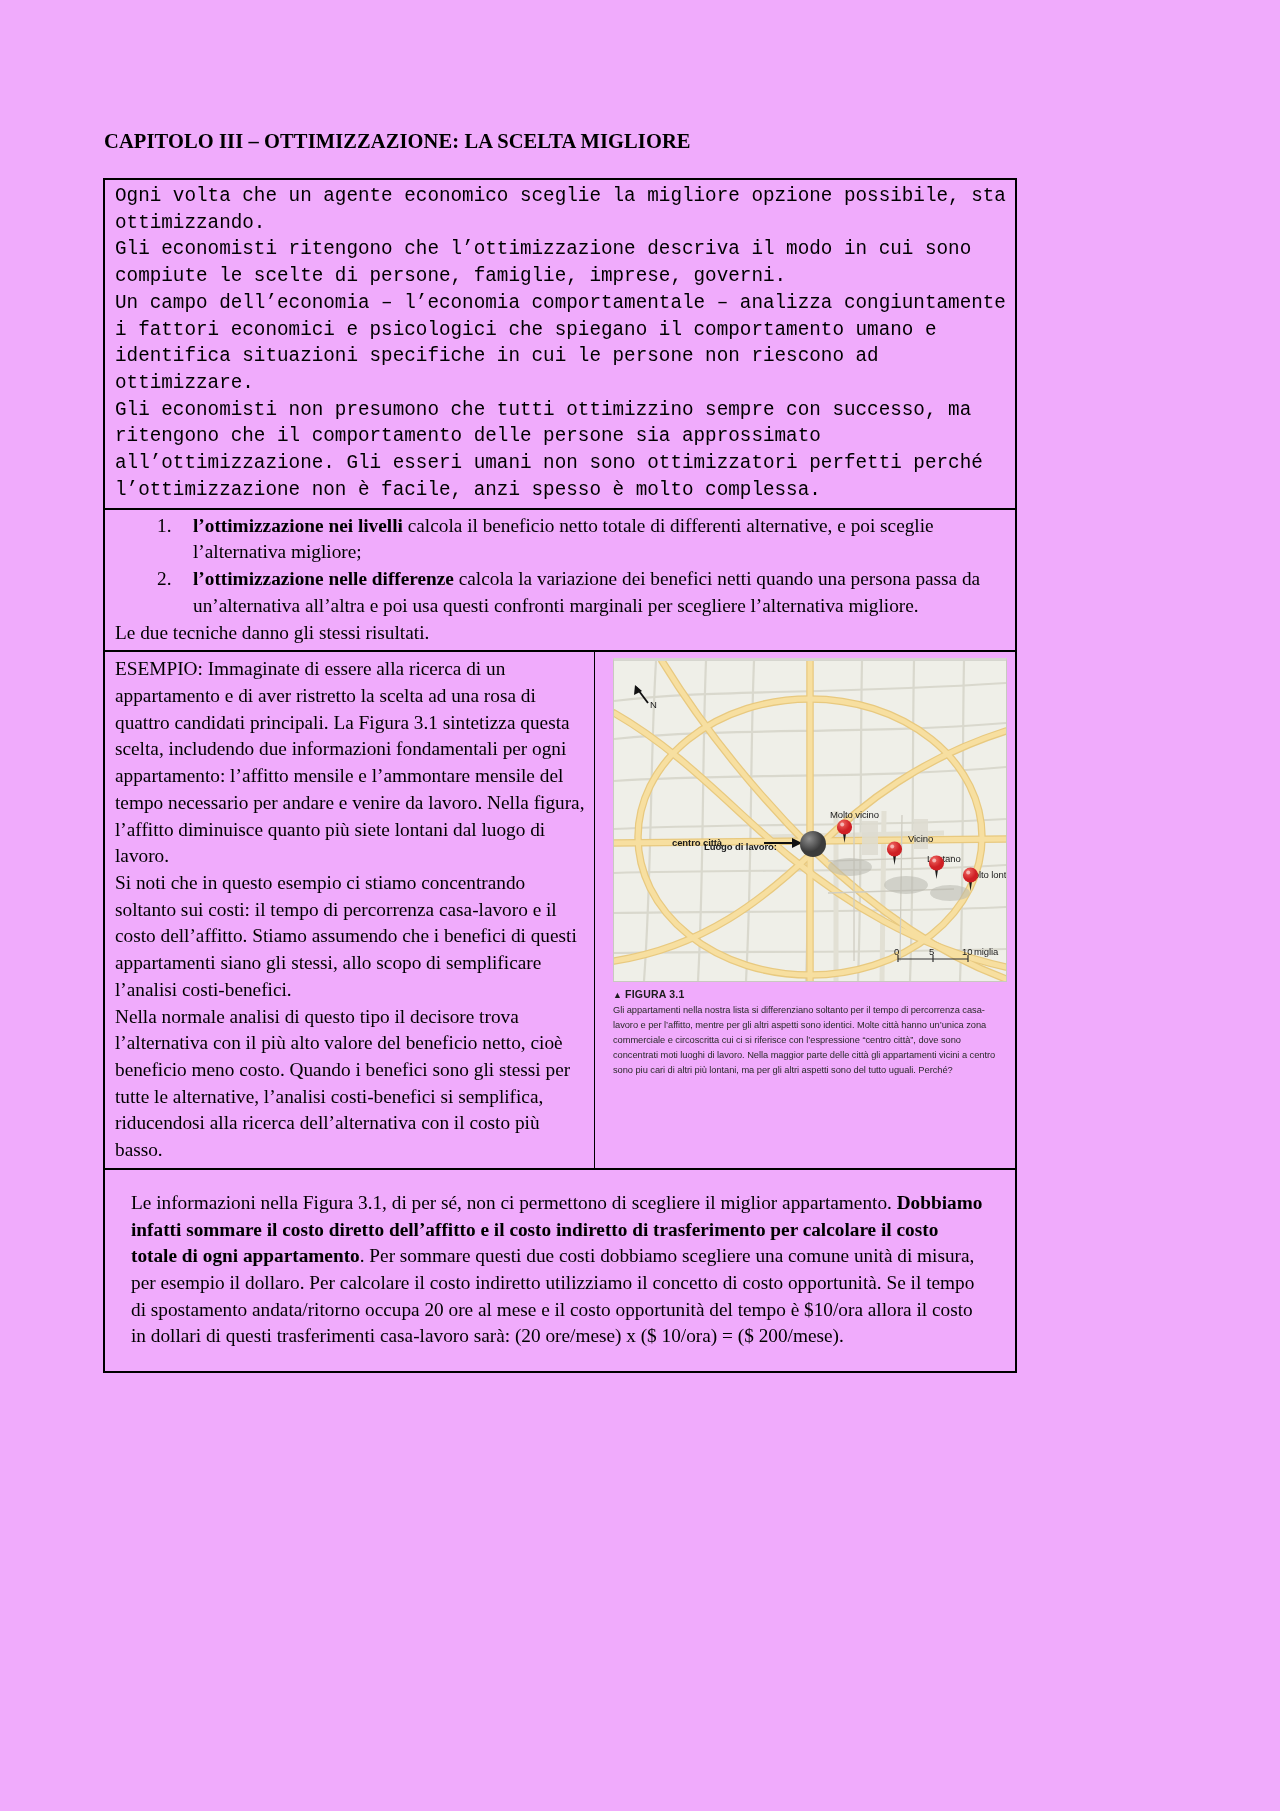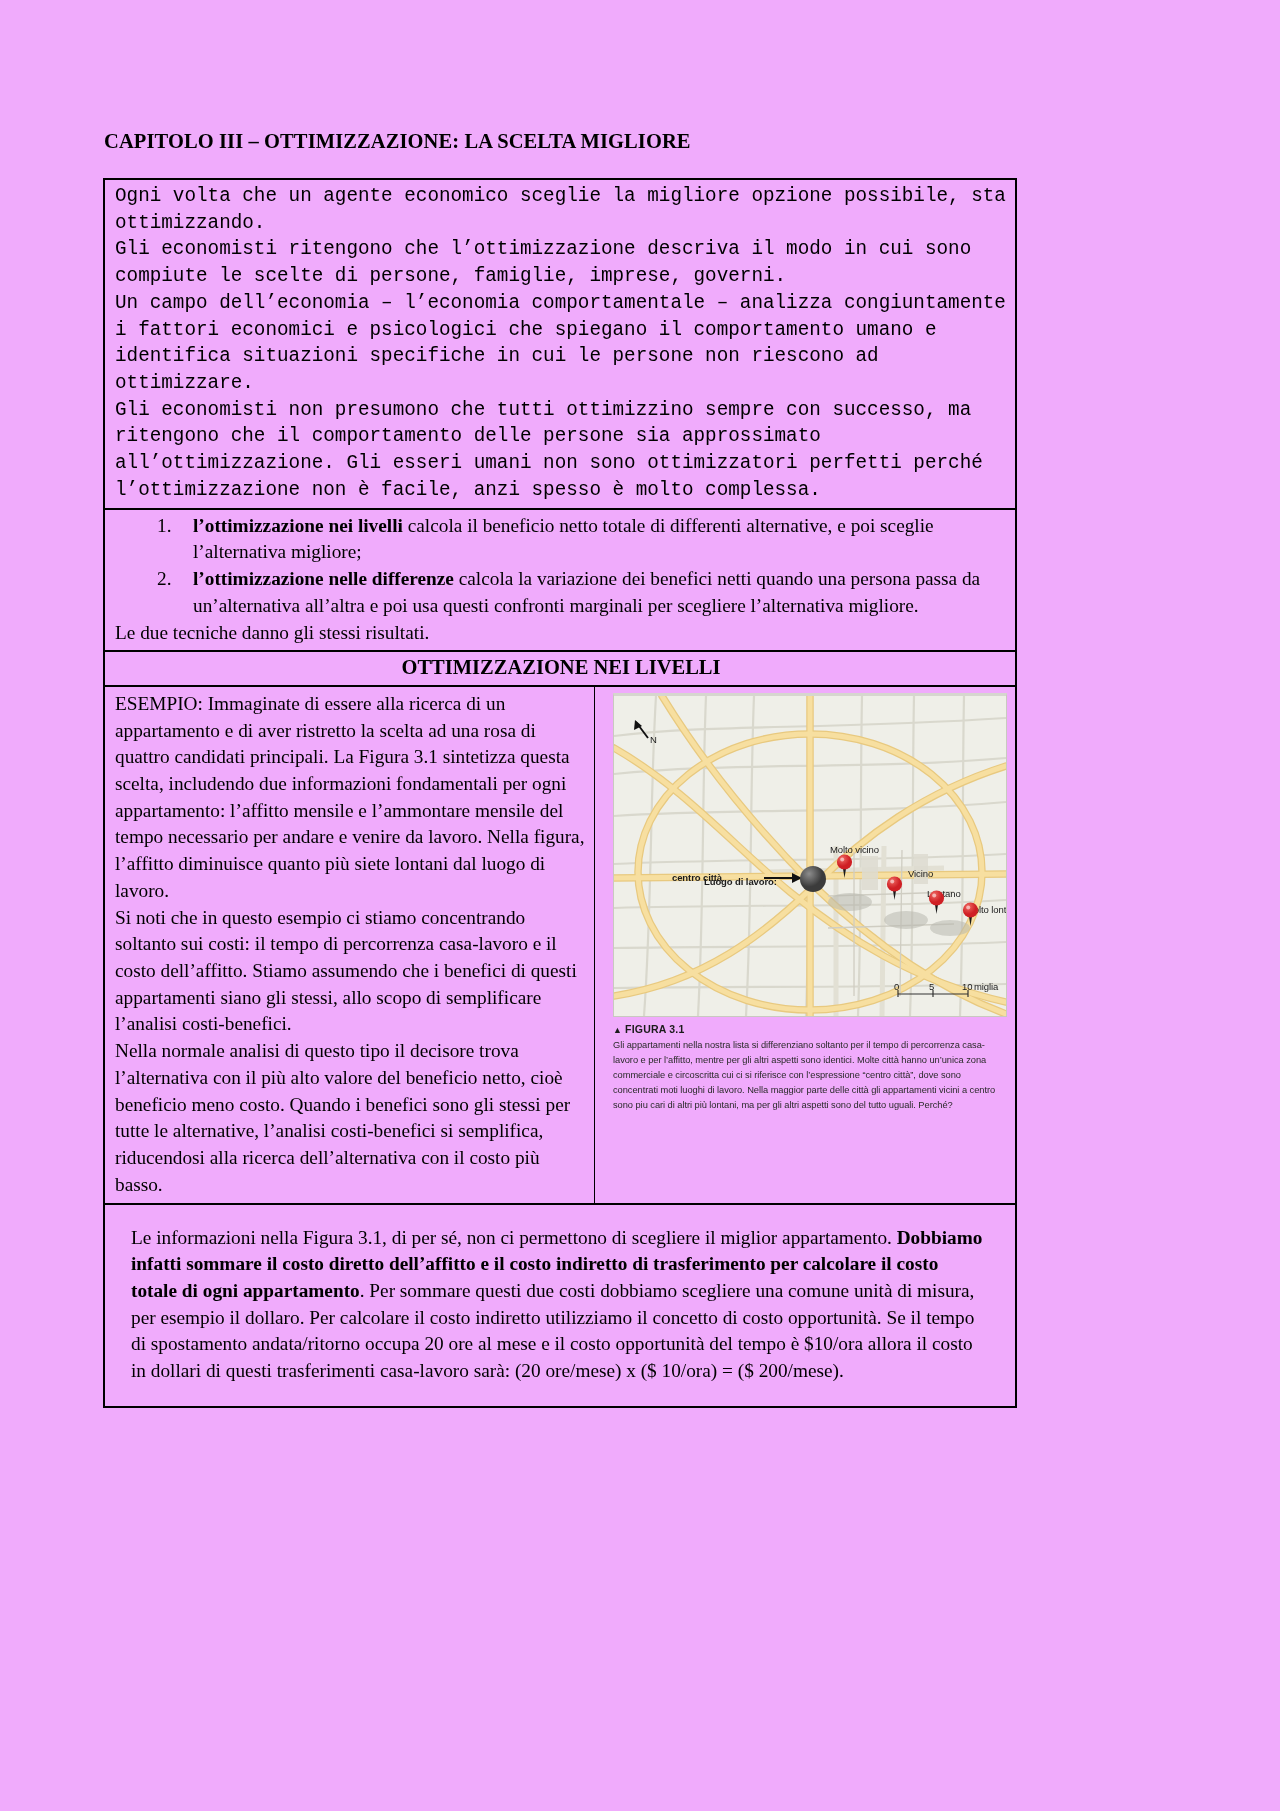--- a/index.html
+++ b/index.html
@@ -181,21 +181,20 @@
         <li>
           <span class="num">1.</span><span class="bold">l’ottimizzazione nei livelli</span><span> calcola il beneficio netto totale di differenti alternative, e poi sceglie l’alternativa migliore;</span>
         </li>
         <li>
           <span class="num">2.</span><span class="bold">l’ottimizzazione nelle differenze</span><span> calcola la variazione dei benefici netti quando una persona passa da un’alternativa all’altra e poi usa questi confronti marginali per scegliere l’alternativa migliore.</span>
         </li>
       </ol>
       <div class="block-text">Le due tecniche danno gli stessi risultati.</div>
     </div>
 
-    <div class="cell section-header">OTTIMIZZAZIONE NEI LIVELLI</div>
 
     <div class="cell" style="padding:0;">
       <div class="example-row">
 
         <div class="example-left">
           <p>ESEMPIO: Immaginate di essere alla ricerca di un appartamento e di aver ristretto la scelta ad una rosa di quattro candidati principali. La Figura 3.1 sintetizza questa scelta, includendo due informazioni fondamentali per ogni appartamento: l’affitto mensile e l’ammontare mensile del tempo necessario per andare e venire da lavoro. Nella figura, l’affitto diminuisce quanto più siete lontani dal luogo di lavoro.</p>
           <p>Si noti che in questo esempio ci stiamo concentrando soltanto sui costi: il tempo di percorrenza casa-lavoro e il costo dell’affitto. Stiamo assumendo che i benefici di questi appartamenti siano gli stessi, allo scopo di semplificare l’analisi costi-benefici.</p>
           <p>Nella normale analisi di questo tipo il decisore trova l’alternativa con il più alto valore del beneficio netto, cioè beneficio meno costo. Quando i benefici sono gli stessi per tutte le alternative, l’analisi costi-benefici si semplifica, riducendosi alla ricerca dell’alternativa con il costo più basso.</p>
         </div>
 

